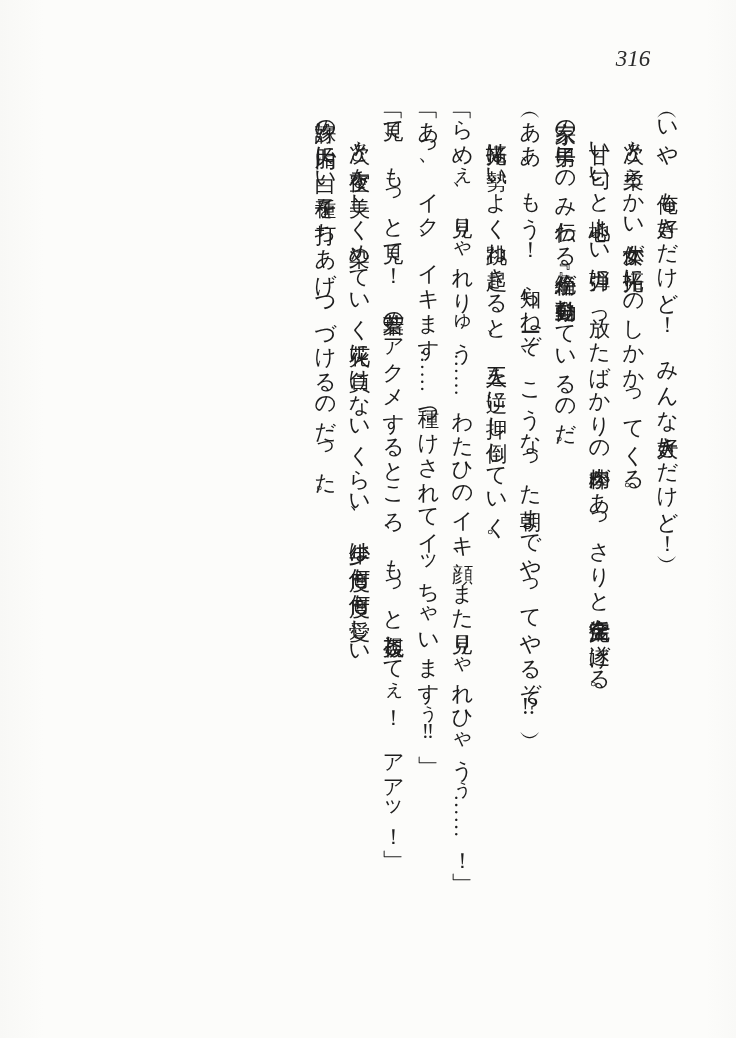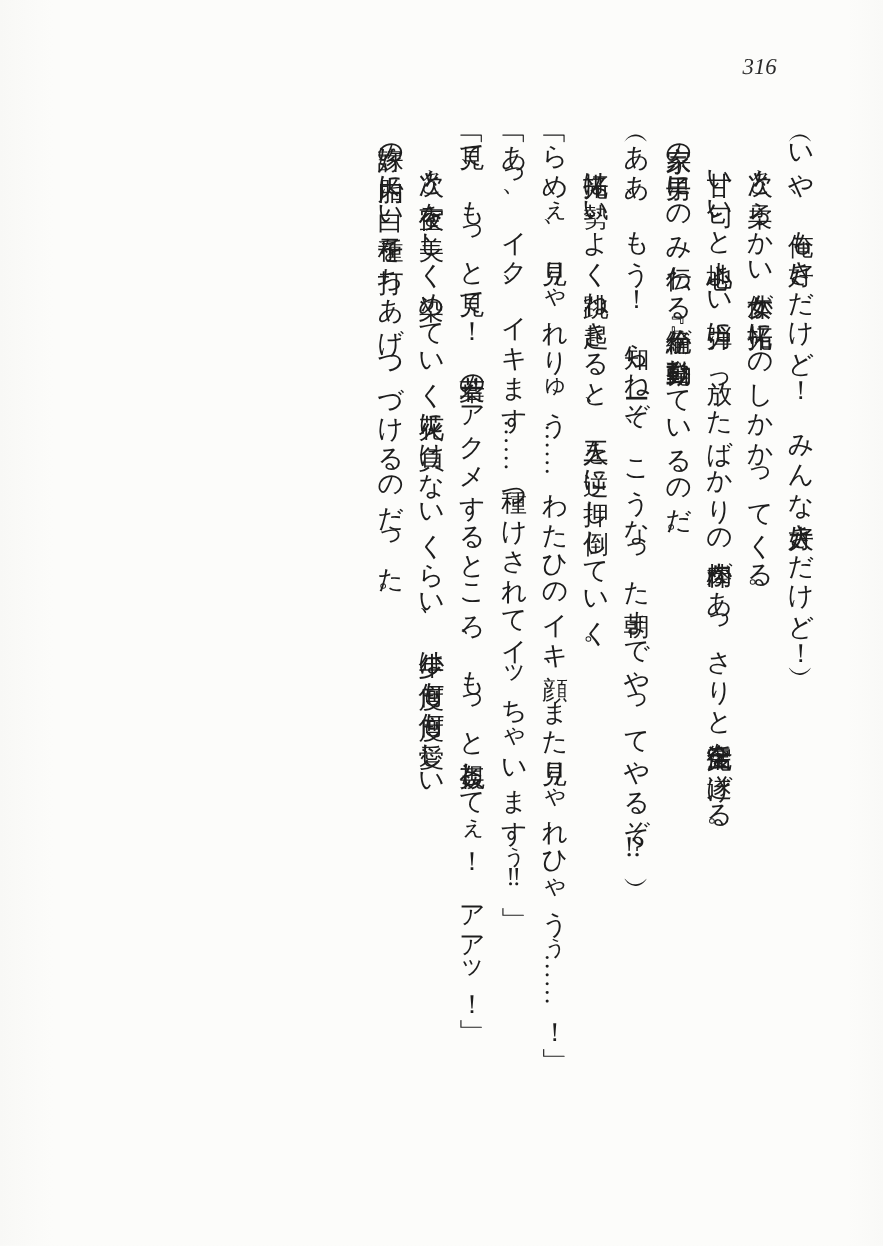--- a/index.html
+++ b/index.html
@@ -19,21 +19,21 @@
     background: linear-gradient(90deg, #f8f8f6 0%, #fcfcfa 6%, #fcfcfa 96%, #f9f9f7 100%);
   }
   .page-number {
     position: absolute;
     top: 46px;
     left: 603px;
     width: 60px;
     text-align: center;
     font-family: "Liberation Serif", "DejaVu Serif", serif;
     font-style: italic;
-    font-size: 19px;
+    font-size: 23px;
     color: #2b2b2b;
   }
   .vcol {
     position: absolute;
     top: 105px;
     width: 34px;
     height: 880px;
     writing-mode: vertical-rl;
     text-orientation: mixed;
     font-family: "Liberation Serif", "DejaVu Serif", serif;

